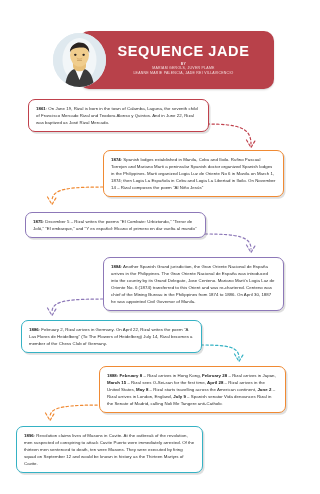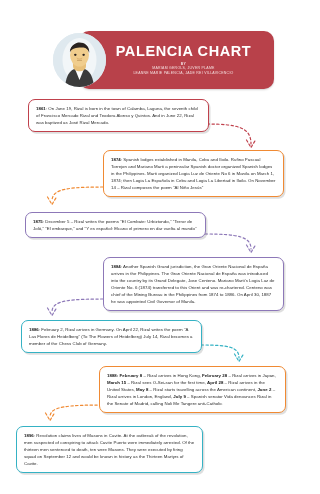--- a/index.html
+++ b/index.html
@@ -111,21 +111,21 @@
   .arrow svg { display: block; overflow: visible; }
 </style>
 </head>
 <body>
 
 <div class="page">
 
   <div class="header-wrap">
 
     <div class="header-banner">
-      <div class="header-title">PALENCIA CHART</div>
+      <div class="header-title">SEQUENCE JADE</div>
       <div class="header-by">BY</div>
       <div class="header-authors">MARIAM GEROLS, JUVER PLAME</div>
       <div class="header-authors">LEANNE MARIE PALENCIA, JADE REI VILLAVICENCIO</div>
     </div>
 
     <div class="avatar">
       <svg viewBox="0 0 53 54" xmlns="http://www.w3.org/2000/svg">
         <rect x="0" y="0" width="53" height="54" fill="#dfe9ef"></rect>
         <ellipse cx="26.5" cy="27" rx="17" ry="22" fill="#f2f6f8"></ellipse>
         <path d="M12 54 C13 40 19 35 26.5 35 C34 35 40 40 41 54 Z" fill="#3b3b3b"></path>

